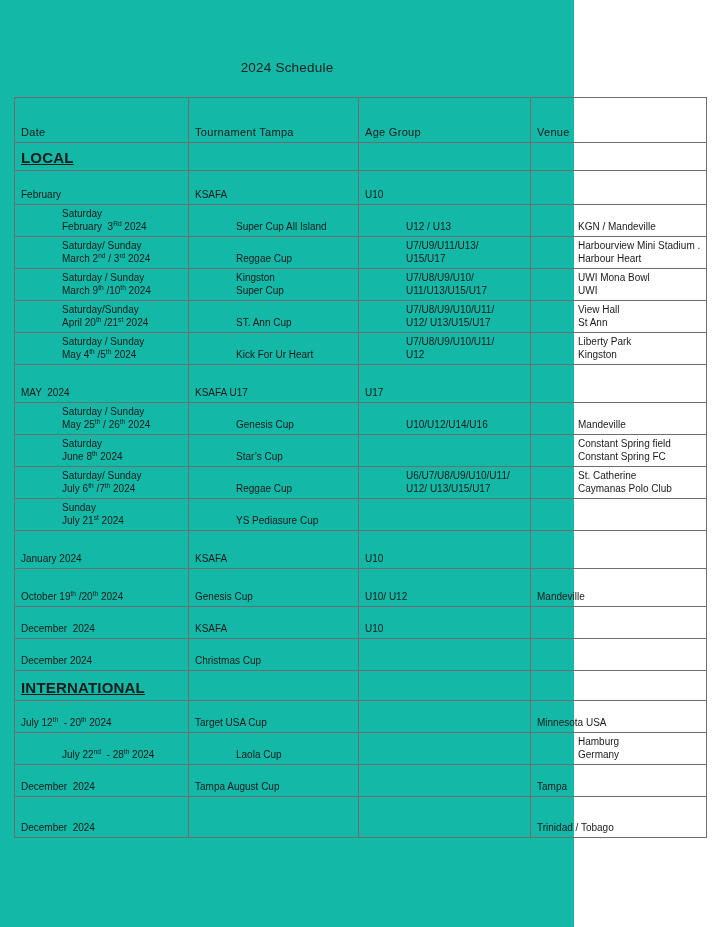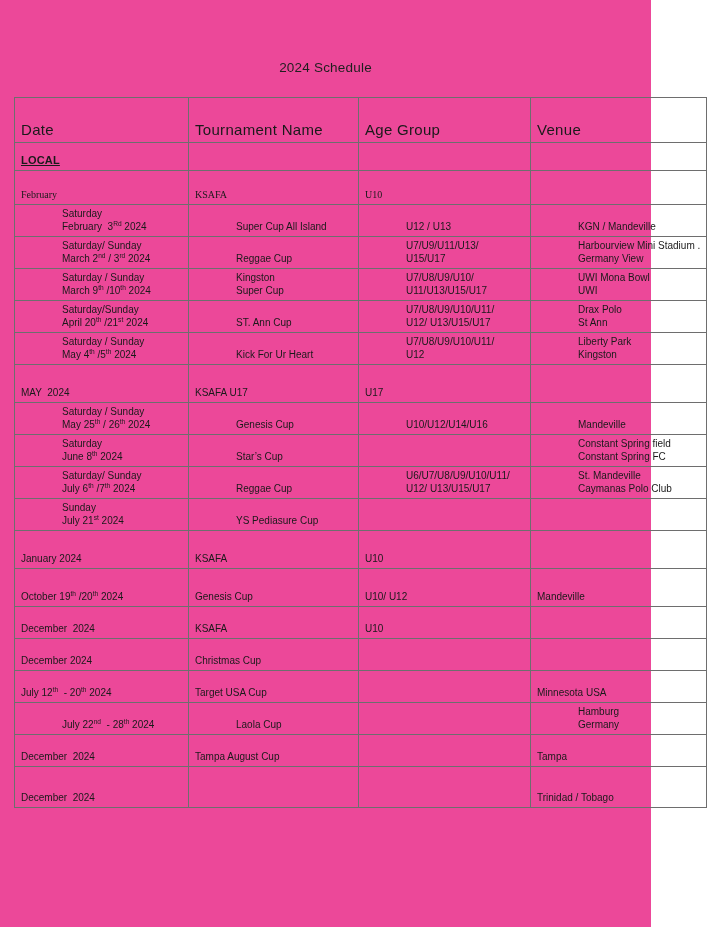--- a/index.html
+++ b/index.html
@@ -10,25 +10,25 @@
   }
   body {
     width: 720px;
     height: 927px;
     font-family: "Liberation Sans", sans-serif;
     color: #1a1a1a;
     position: relative;
     overflow: hidden;
   }
   .page {
-    width: 651px;
+    width: 574px;
     height: 927px;
     padding: 0;
     position: relative;
-    background: #ec4899;
+    background: #14b8a6;
   }
   .doc-title {
     text-align: center;
     font-size: 13.5px;
     font-weight: 400;
     color: #1f1f1f;
     margin: 0;
     padding-top: 60px;
     letter-spacing: 0.2px;
   }
@@ -50,34 +50,34 @@
     line-height: 1.30;
     color: #1a1a1a;
     overflow: hidden;
   }
   col.c-date    { width: 174px; }
   col.c-tour    { width: 170px; }
   col.c-age     { width: 172px; }
   col.c-venue   { width: 176px; }
 
   thead td {
-    font-size: 15px;
+    font-size: 11px;
     height: 45px;
     vertical-align: bottom;
     padding-bottom: 6px;
     letter-spacing: 0.3px;
   }
   .section-head {
     font-weight: 700;
-    font-size: 11px;
+    font-size: 15px;
     text-decoration: underline;
     letter-spacing: 0.2px;
   }
   .r-h1 td { height: 28px; }
-  .r-h2 td { height: 34px; font-family: Liberation Serif, serif; }
+  .r-h2 td { height: 34px; }
   .r-h3 td { height: 31px; padding-left: 47px; }
   .r-h5 td { height: 38px; }
   .r-h6 td { height: 30px; }
   .r-h7 td { height: 41px; }
   sup {
     font-size: 6.6px;
     vertical-align: super;
     line-height: 0;
   }
   .cell-line { display: block; white-space: pre; }
@@ -92,21 +92,21 @@
   <table class="schedule-table">
     <colgroup>
       <col class="c-date">
       <col class="c-tour">
       <col class="c-age">
       <col class="c-venue">
     </colgroup>
     <thead>
       <tr>
         <td>Date</td>
-        <td>Tournament  Name</td>
+        <td>Tournament  Tampa</td>
         <td>Age  Group</td>
         <td>Venue</td>
       </tr>
     </thead>
     <tbody id="table-body">
         <tr class="r-h1">
           <td><span class="section-head">LOCAL</span></td>
           <td></td>
           <td></td>
           <td></td>
@@ -134,21 +134,21 @@
             <span class="cell-line">Saturday/ Sunday</span>
             <span class="cell-line">March 2<sup>nd</sup> / 3<sup>rd</sup> 2024</span>
           </td>
           <td>Reggae Cup</td>
           <td>
             <span class="cell-line">U7/U9/U11/U13/</span>
             <span class="cell-line">U15/U17</span>
           </td>
           <td>
             <span class="cell-line">Harbourview Mini Stadium .</span>
-            <span class="cell-line">Germany View</span>
+            <span class="cell-line">Harbour Heart</span>
           </td>
         </tr>
         <tr class="r-h3">
           <td>
             <span class="cell-line">Saturday / Sunday</span>
             <span class="cell-line">March 9<sup>th</sup> /10<sup>th</sup> 2024</span>
           </td>
           <td>
             <span class="cell-line">Kingston</span>
             <span class="cell-line">Super Cup</span>
@@ -166,21 +166,21 @@
           <td>
             <span class="cell-line">Saturday/Sunday</span>
             <span class="cell-line">April 20<sup>th</sup> /21<sup>st</sup> 2024</span>
           </td>
           <td>ST. Ann Cup</td>
           <td>
             <span class="cell-line">U7/U8/U9/U10/U11/</span>
             <span class="cell-line">U12/ U13/U15/U17</span>
           </td>
           <td>
-            <span class="cell-line">Drax Polo</span>
+            <span class="cell-line">View Hall</span>
             <span class="cell-line">St Ann</span>
           </td>
         </tr>
         <tr class="r-h3">
           <td>
             <span class="cell-line">Saturday / Sunday</span>
             <span class="cell-line">May 4<sup>th</sup> /5<sup>th</sup> 2024</span>
           </td>
           <td>Kick For Ur Heart</td>
           <td>
@@ -226,21 +226,21 @@
           <td>
             <span class="cell-line">Saturday/ Sunday</span>
             <span class="cell-line">July 6<sup>th</sup> /7<sup>th</sup> 2024</span>
           </td>
           <td>Reggae Cup</td>
           <td>
             <span class="cell-line">U6/U7/U8/U9/U10/U11/</span>
             <span class="cell-line">U12/ U13/U15/U17</span>
           </td>
           <td>
-            <span class="cell-line">St. Mandeville</span>
+            <span class="cell-line">St. Catherine</span>
             <span class="cell-line">Caymanas Polo Club</span>
           </td>
         </tr>
         <tr class="r-h3">
           <td>
             <span class="cell-line">Sunday</span>
             <span class="cell-line">July 21<sup>st</sup> 2024</span>
           </td>
           <td>YS  Pediasure  Cup</td>
           <td></td>
@@ -276,20 +276,26 @@
         <tr class="r-h6">
           <td>
             <span class="cell-line">&nbsp;</span>
             <span class="cell-line">December 2024</span>
           </td>
           <td>Christmas Cup</td>
           <td></td>
           <td></td>
         </tr>
         <tr class="r-h6">
+          <td><span class="section-head">INTERNATIONAL</span></td>
+          <td></td>
+          <td></td>
+          <td></td>
+        </tr>
+        <tr class="r-h6">
           <td>
             <span class="cell-line">&nbsp;</span>
             <span class="cell-line">July 12<sup>th</sup>  - 20<sup>th</sup> 2024</span>
           </td>
           <td>Target USA Cup</td>
           <td></td>
           <td>Minnesota USA</td>
         </tr>
         <tr class="r-h3">
           <td>

